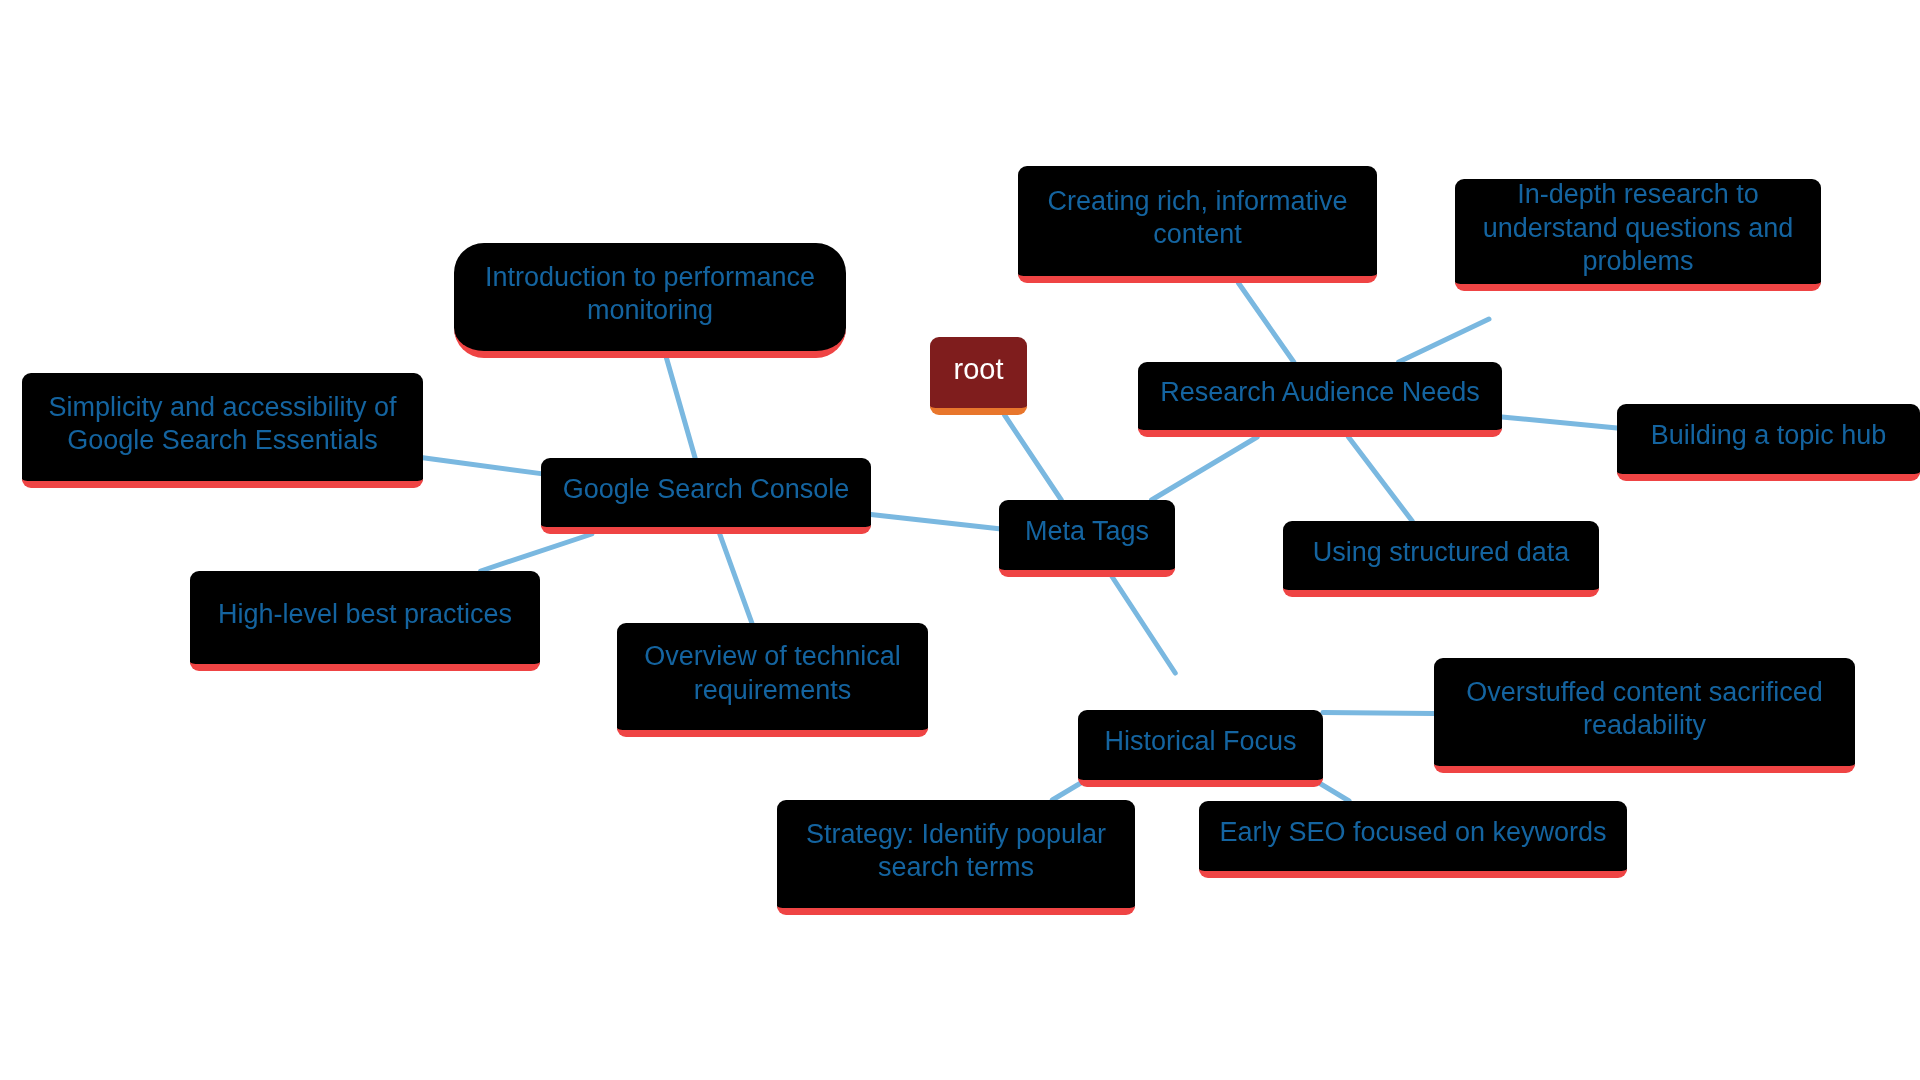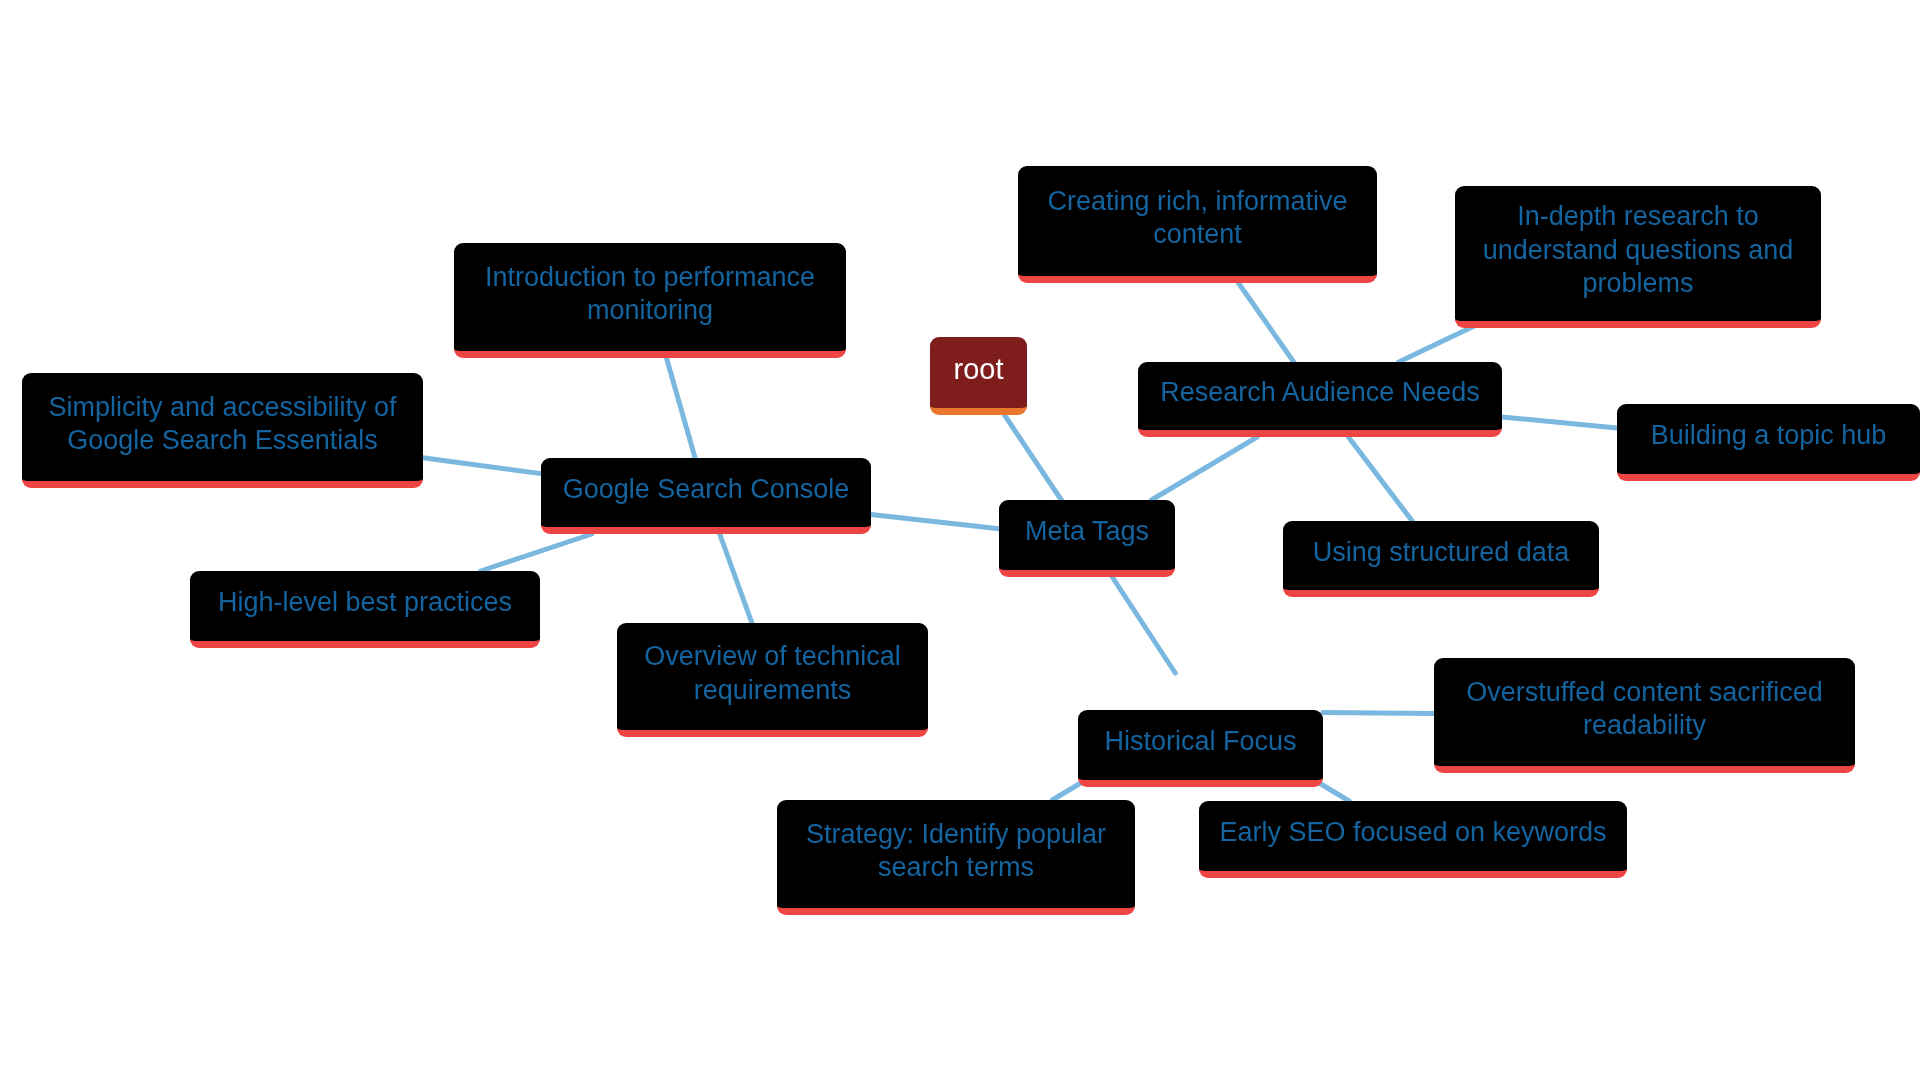--- a/index.html
+++ b/index.html
@@ -64,32 +64,32 @@
       <line x1="719.7336956521739" y1="534" x2="751.8994565217391" y2="623" stroke="#7ab8e0" stroke-width="5" stroke-linecap="round"></line>
       <line x1="1323" y1="712.6036036036036" x2="1434" y2="713.6036036036036" stroke="#7ab8e0" stroke-width="5" stroke-linecap="round"></line>
       <line x1="1136.025684931507" y1="750" x2="1052.2928082191781" y2="800" stroke="#7ab8e0" stroke-width="5" stroke-linecap="round"></line>
       <line x1="1264.416015625" y1="750" x2="1349.083984375" y2="801" stroke="#7ab8e0" stroke-width="5" stroke-linecap="round"></line>
     </svg>
   <div id="node-layer">
       <div class="node root" style="left: 930px; top: 337px; width: 97px; height: 78px; font-size: 29px;">root</div>
       <div class="node" style="left: 1138px; top: 362px; width: 364px; height: 75px; font-size: 27px;">Research Audience Needs</div>
       <div class="node" style="left: 1018px; top: 166px; width: 359px; height: 117px; font-size: 27px;">Creating rich, informative
 content</div>
-      <div class="node" style="left: 1455px; top: 186px; width: 366px; height: 142px; font-size: 27px;">In-depth research to
+      <div class="node" style="left: 1455px; top: 179px; width: 366px; height: 112px; font-size: 27px;">In-depth research to
 understand questions and
 problems</div>
       <div class="node" style="left: 1617px; top: 404px; width: 303px; height: 77px; font-size: 27px; text-align: right;">Building a topic hub</div>
       <div class="node" style="left: 1283px; top: 521px; width: 316px; height: 76px; font-size: 27px;">Using structured data</div>
       <div class="node" style="left: 999px; top: 500px; width: 176px; height: 77px; font-size: 27px;">Meta Tags</div>
       <div class="node" style="left: 541px; top: 458px; width: 330px; height: 76px; font-size: 27px;">Google Search Console</div>
-      <div class="node" style="left: 454px; top: 243px; width: 392px; height: 115px; font-size: 27px;">Introduction to performance
+      <div class="node" style="left: 454px; top: 243px; width: 392px; height: 115px; font-size: 27px; border-radius: 30px;">Introduction to performance
 monitoring</div>
       <div class="node" style="left: 22px; top: 373px; width: 401px; height: 115px; font-size: 27px;">Simplicity and accessibility of
 Google Search Essentials</div>
-      <div class="node" style="left: 190px; top: 571px; width: 350px; height: 77px; font-size: 27px;">High-level best practices</div>
+      <div class="node" style="left: 190px; top: 571px; width: 350px; height: 100px; font-size: 27px;">High-level best practices</div>
       <div class="node" style="left: 617px; top: 623px; width: 311px; height: 114px; font-size: 27px;">Overview of technical
 requirements</div>
       <div class="node" style="left: 1078px; top: 673px; width: 245px; height: 77px; font-size: 27px; margin-top: 37px;">Historical Focus</div>
       <div class="node" style="left: 1434px; top: 658px; width: 421px; height: 115px; font-size: 27px;">Overstuffed content sacrificed
 readability</div>
       <div class="node" style="left: 777px; top: 800px; width: 358px; height: 115px; font-size: 27px;">Strategy: Identify popular
 search terms</div>
       <div class="node" style="left: 1199px; top: 801px; width: 428px; height: 77px; font-size: 27px;">Early SEO focused on keywords</div>
     </div>
 </div>

